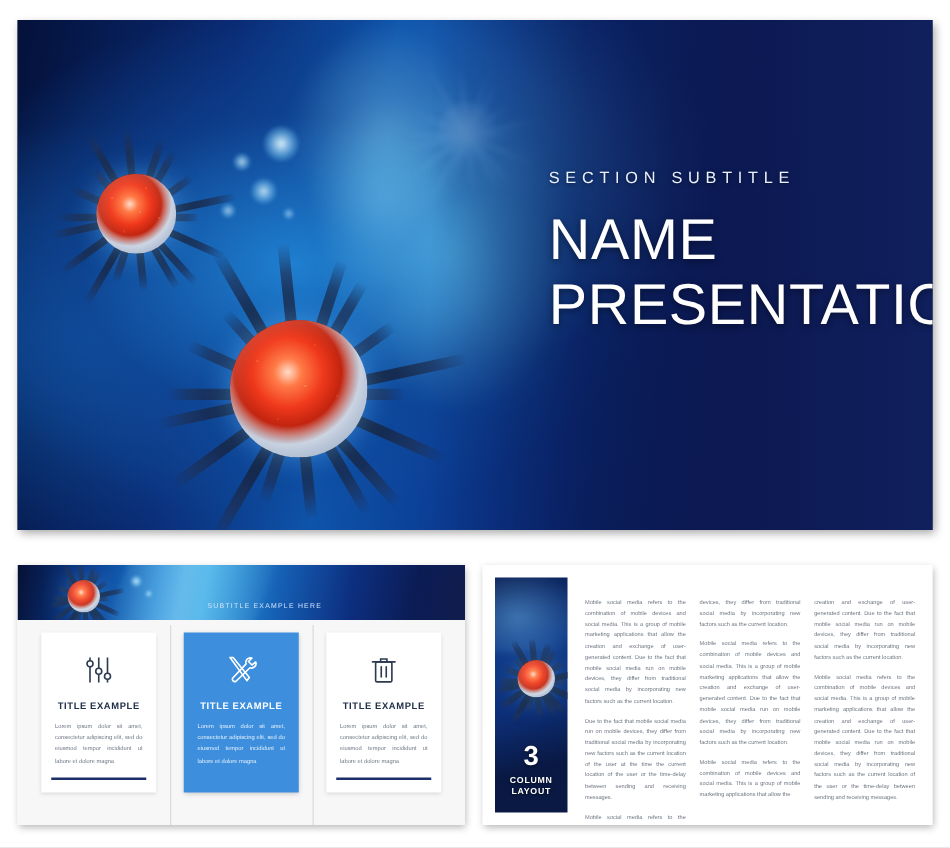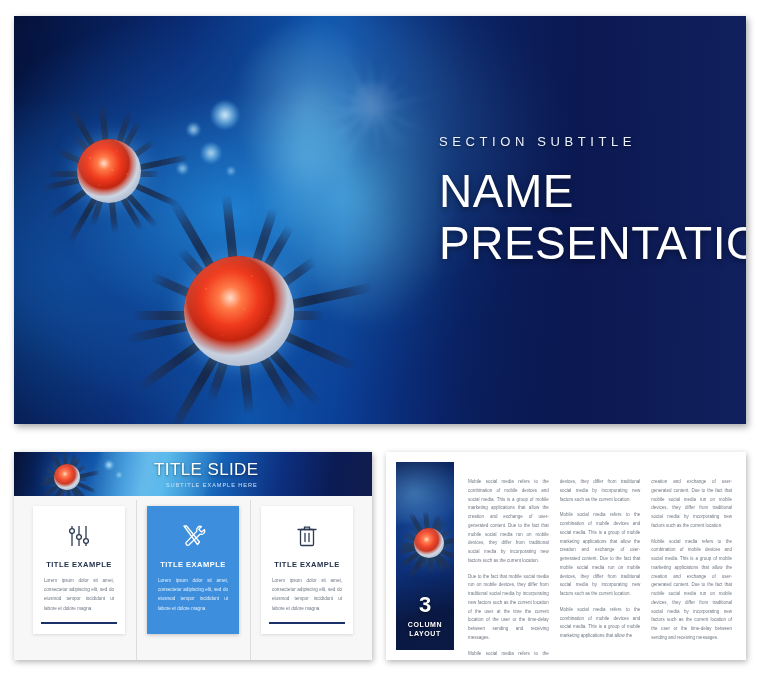--- a/index.html
+++ b/index.html
@@ -281,21 +281,20 @@
               <div class="spike" style="transform: rotate(264deg) scaleX(1.03);"></div>
               <div class="spike" style="transform: rotate(288deg) scaleX(0.95);"></div>
               <div class="spike" style="transform: rotate(300deg) scaleX(0.87);"></div>
               <div class="spike" style="transform: rotate(324deg) scaleX(0.79);"></div>
               <div class="spike" style="transform: rotate(348deg) scaleX(1.16);"></div>
             </div>
           <div class="core"></div>
         </div>
         <div class="bokeh bm1"></div>
         <div class="bokeh bm2"></div>
-        <div class="tl-title">TITLE SLIDE</div>
         <div class="tl-subtitle">SUBTITLE EXAMPLE HERE</div>
       </div>
 
       <div class="tl-body">
         <div class="cards">
 
           <div class="card-slot">
             <div class="card">
               <div class="ico">
                 <svg width="26" height="26" viewBox="0 0 26 26" fill="none" stroke="#2c3a52" stroke-width="1.3">

